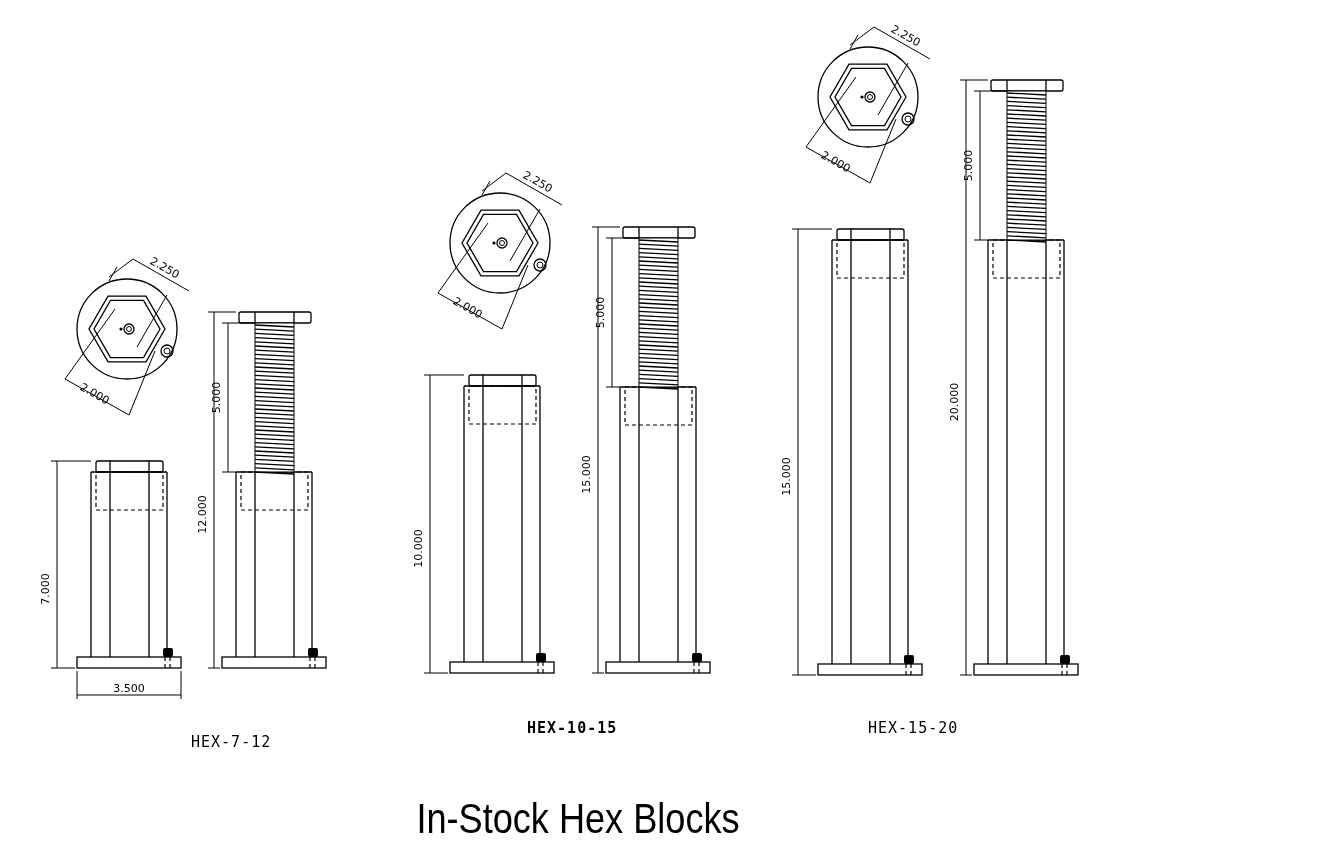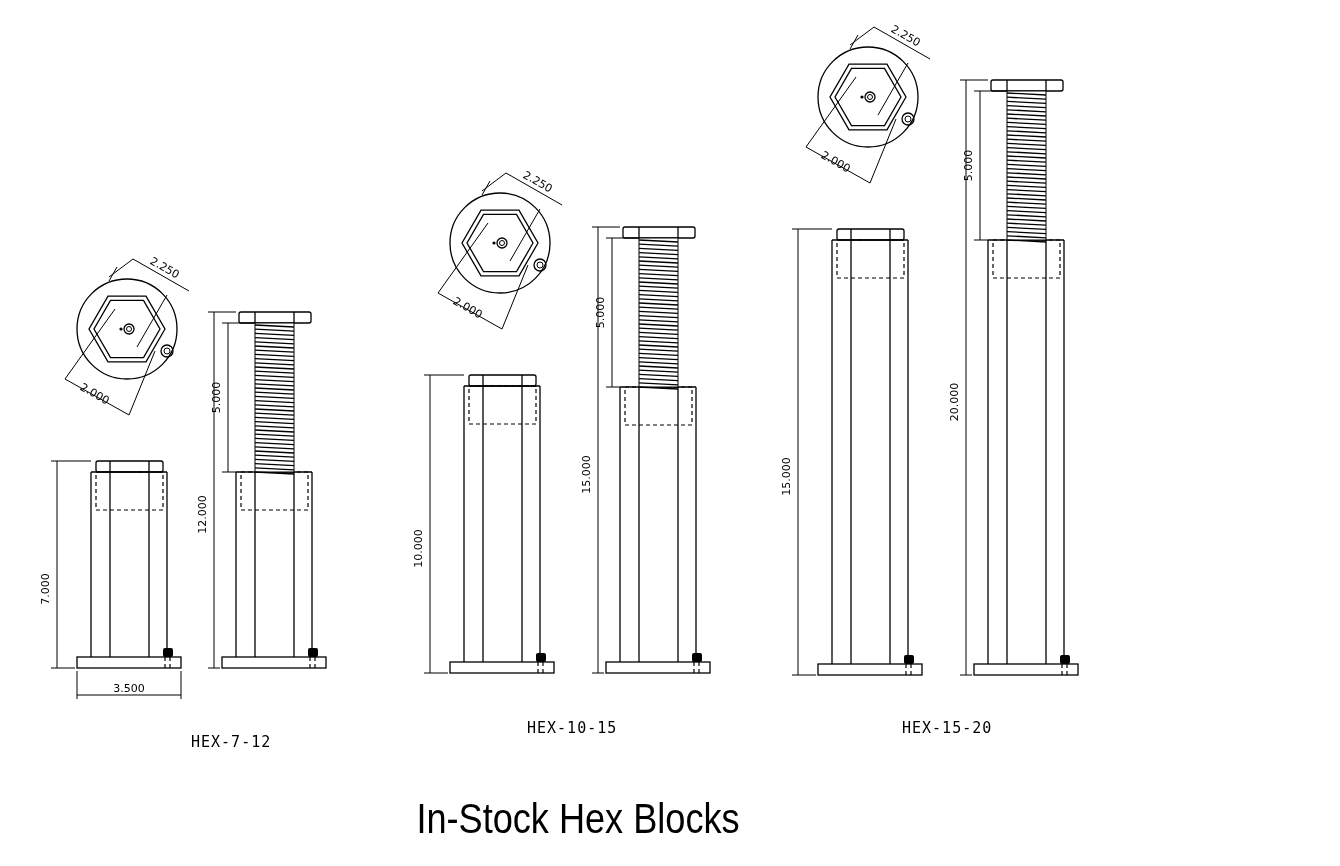--- a/index.html
+++ b/index.html
@@ -322,16 +322,16 @@
         <text x="0" y="0" class="dimtxt" text-anchor="middle" transform="translate(972,165.5) rotate(-90)">5.000</text>
         <line x1="960" y1="80" x2="988" y2="80" class="thin"></line>
         <line x1="960" y1="675" x2="972" y2="675" class="thin"></line>
         <line x1="966" y1="80" x2="966" y2="675" class="thin"></line>
         <text x="0" y="0" class="dimtxt" text-anchor="middle" transform="translate(958,402) rotate(-90)">20.000</text>
       </g>
     </g>
   </svg>
 
 <div class="lbl" style="left:153px;top:733px;margin-left:38px;">HEX-7-12</div>
-<div class="lbl" style="left:527px;top:719px;">HEX-10-15</div>
-<div class="lbl" style="left:902px;top:719px;text-align:center;">HEX-15-20</div>
+<div class="lbl" style="left:527px;top:719px;font-weight:bold;">HEX-10-15</div>
+<div class="lbl" style="left:868px;top:719px;text-align:center;">HEX-15-20</div>
 
 <div class="title">In-Stock Hex Blocks</div>
 
 </body></html>

